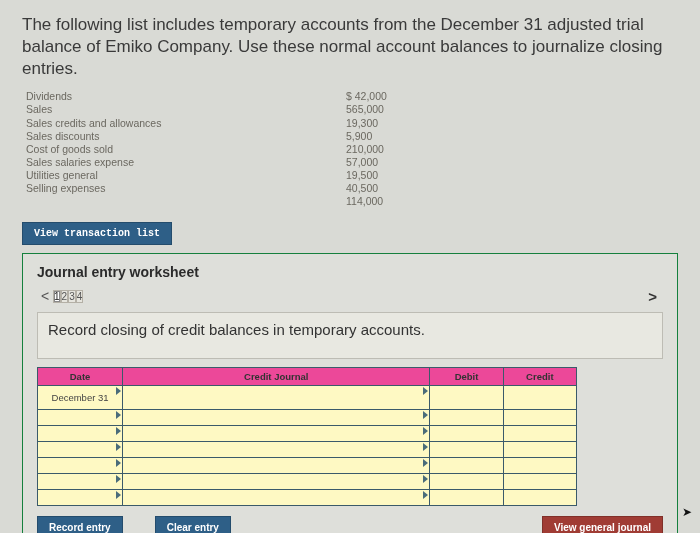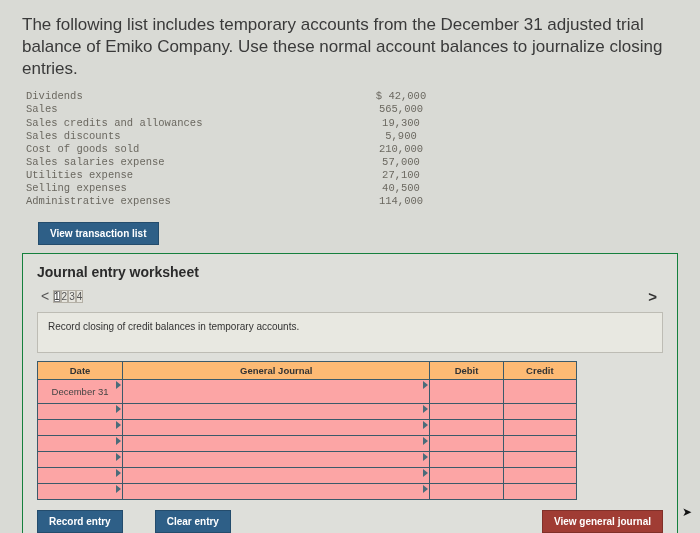--- a/index.html
+++ b/index.html
@@ -24,41 +24,41 @@
   .accounts {
     display: flex;
     margin-left: 4px;
     margin-bottom: 14px;
   }
   .acct-labels {
     width: 320px;
   }
   .acct-values {
     width: 110px;
-    text-align: center;
+    text-align: left;
   }
   .acct-labels div, .acct-values div {
-    font-family: Liberation Mono, monospace;
+    font-family: Liberation Sans, sans-serif;
     font-size: 10.5px;
     color: #6b6860;
     line-height: 1.25;
     white-space: pre;
   }
   .btn {
     display: inline-block;
     font-size: 10px;
     color: #fff;
     padding: 5px 11px;
     font-weight: bold;
     border: 1px solid rgba(0,0,0,0.2);
     cursor: pointer;
   }
   .btn-blue { background: #2e5f87; }
   .btn-red  { background: #a03c34; }
-  .view-trans { margin-left: 16px; }
+  .view-trans { margin-left: 0; font-family: Liberation Mono, monospace; }
   .worksheet-box {
     border: 1px solid #15803d;
     margin-top: 8px;
     padding: 10px 14px 0 14px;
     background: #dedfda;
   }
   .ws-title {
     font-size: 14px;
     font-weight: bold;
     color: #2b2b2b;
@@ -96,41 +96,41 @@
   }
   .step.active {
     background: #fff;
     box-shadow: 0 0 0 1px #888 inset;
     color: #222;
   }
   .instruction-bar {
     border: 1px solid #bdbcb4;
     background: #e8e8e1;
     padding: 8px 10px 20px 10px;
-    font-size: 10px;
+    font-size: 15px;
     color: #333;
     margin-bottom: 8px;
   }
   .note {
     font-size: 9.5px;
     color: #8a4b3d;
     margin-bottom: 4px;
   }
   table.journal {
     border-collapse: collapse;
     width: 540px;
   }
   table.journal th, table.journal td {
     border: 1px solid #3b5a6a;
     font-size: 9.5px;
     height: 16px;
-    background: #fca5a5;
+    background: #fef9c3;
   }
   table.journal th {
-    background: #fdba74;
+    background: #ec4899;
     color: #333;
     font-weight: bold;
     text-align: center;
     height: 18px;
   }
   table.journal td {
     text-align: center;
     color: #444;
   }
   .col-date { width: 72px; }
@@ -182,32 +182,31 @@
   <div class="intro">The following list includes temporary accounts from the December 31 adjusted trial balance of Emiko Company. Use these normal account balances to journalize closing entries.</div>
 
   <div class="accounts">
     <div class="acct-labels" id="acct-labels">
         <div>Dividends</div>
         <div>Sales</div>
         <div>Sales credits and allowances</div>
         <div>Sales discounts</div>
         <div>Cost of goods sold</div>
         <div>Sales salaries expense</div>
-        <div>Utilities expense</div>
+        <div>Utilities general</div>
         <div>Selling expenses</div>
-        <div>Administrative expenses</div>
       </div>
     <div class="acct-values" id="acct-values">
         <div>$ 42,000</div>
         <div>565,000</div>
         <div>19,300</div>
         <div>5,900</div>
         <div>210,000</div>
         <div>57,000</div>
-        <div>27,100</div>
+        <div>19,500</div>
         <div>40,500</div>
         <div>114,000</div>
       </div>
   </div>
 
   <span class="btn btn-blue view-trans">View transaction list</span>
 
   <div class="worksheet-box">
 
     <div class="ws-title">Journal entry worksheet</div>
@@ -218,21 +217,21 @@
       <span class="chev-right">&gt;</span>
     </div>
 
     <div class="instruction-bar">Record closing of credit balances in temporary accounts.</div>
 
 
     <table class="journal">
       <thead>
         <tr>
           <th class="col-date">Date</th>
-          <th class="col-gj">General Journal</th>
+          <th class="col-gj">Credit Journal</th>
           <th class="col-dr">Debit</th>
           <th class="col-cr">Credit</th>
         </tr>
       </thead>
       <tbody id="journal-body">
           <tr>
             <td class="col-date date-cell" style="line-height: 1.1; height: 24px;">December 31</td>
             <td class="col-gj gj-cell"></td>
             <td class="col-dr"></td>
             <td class="col-cr"></td>

